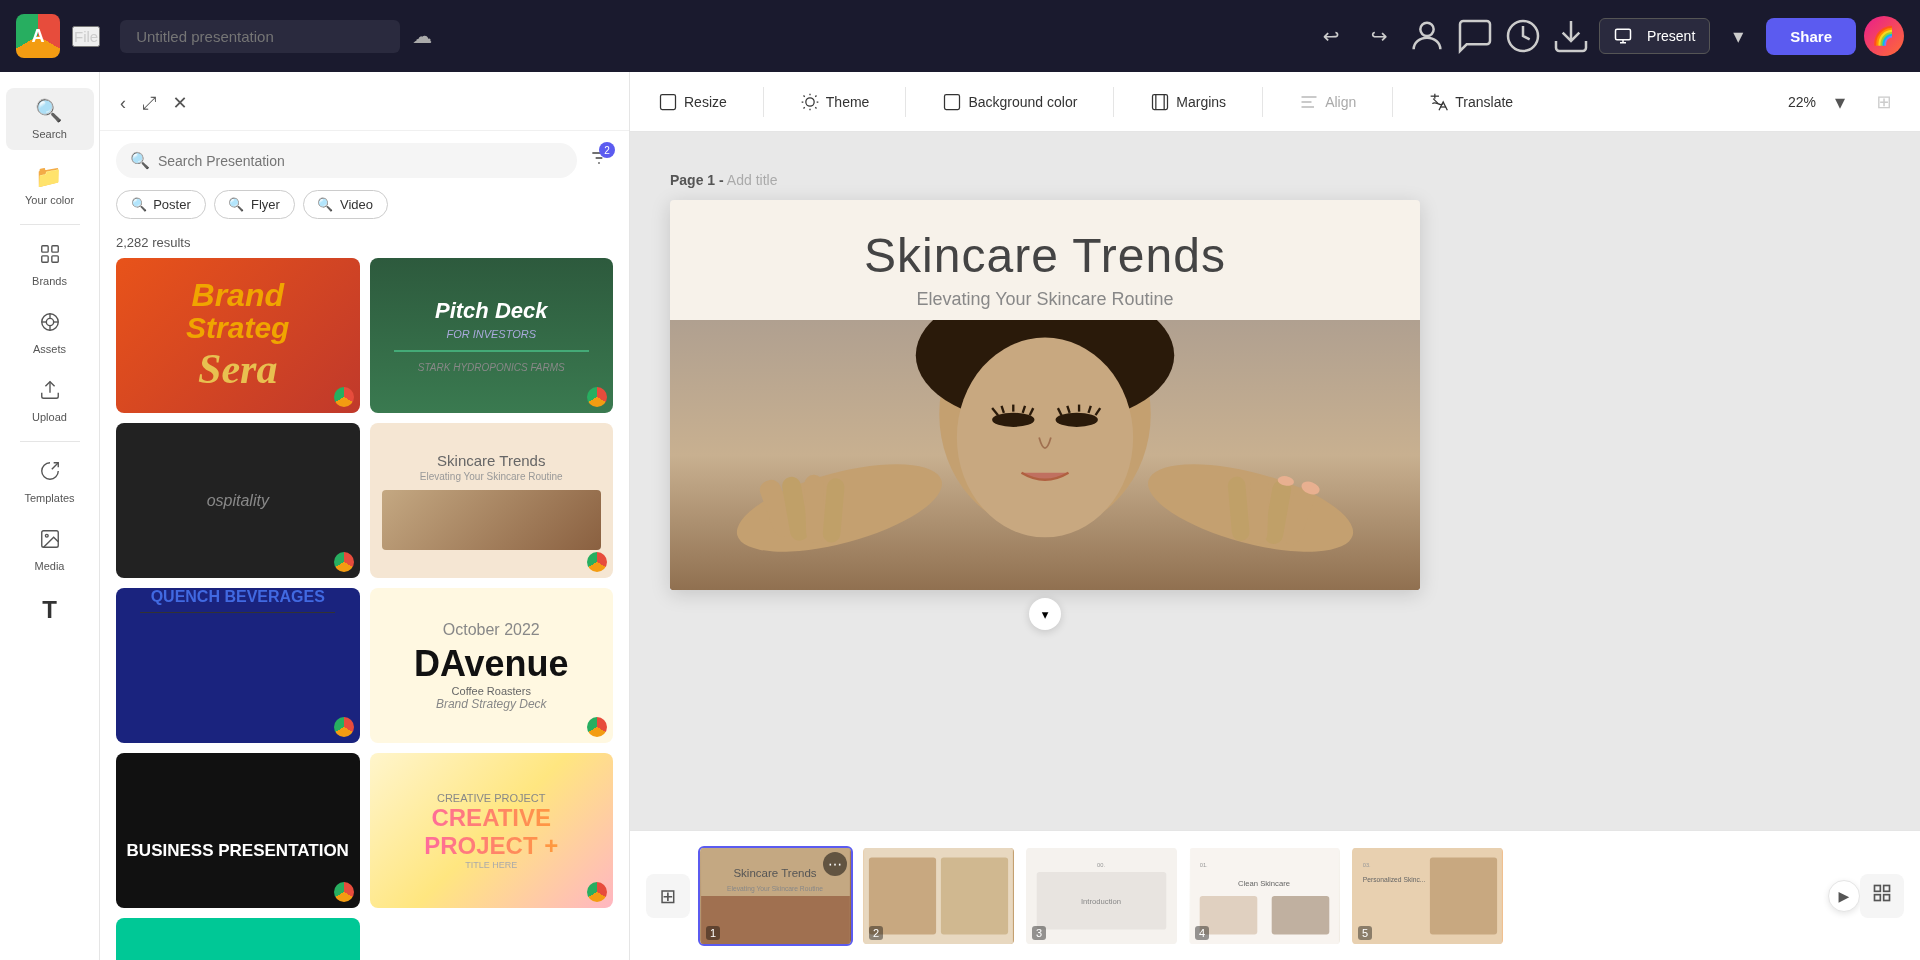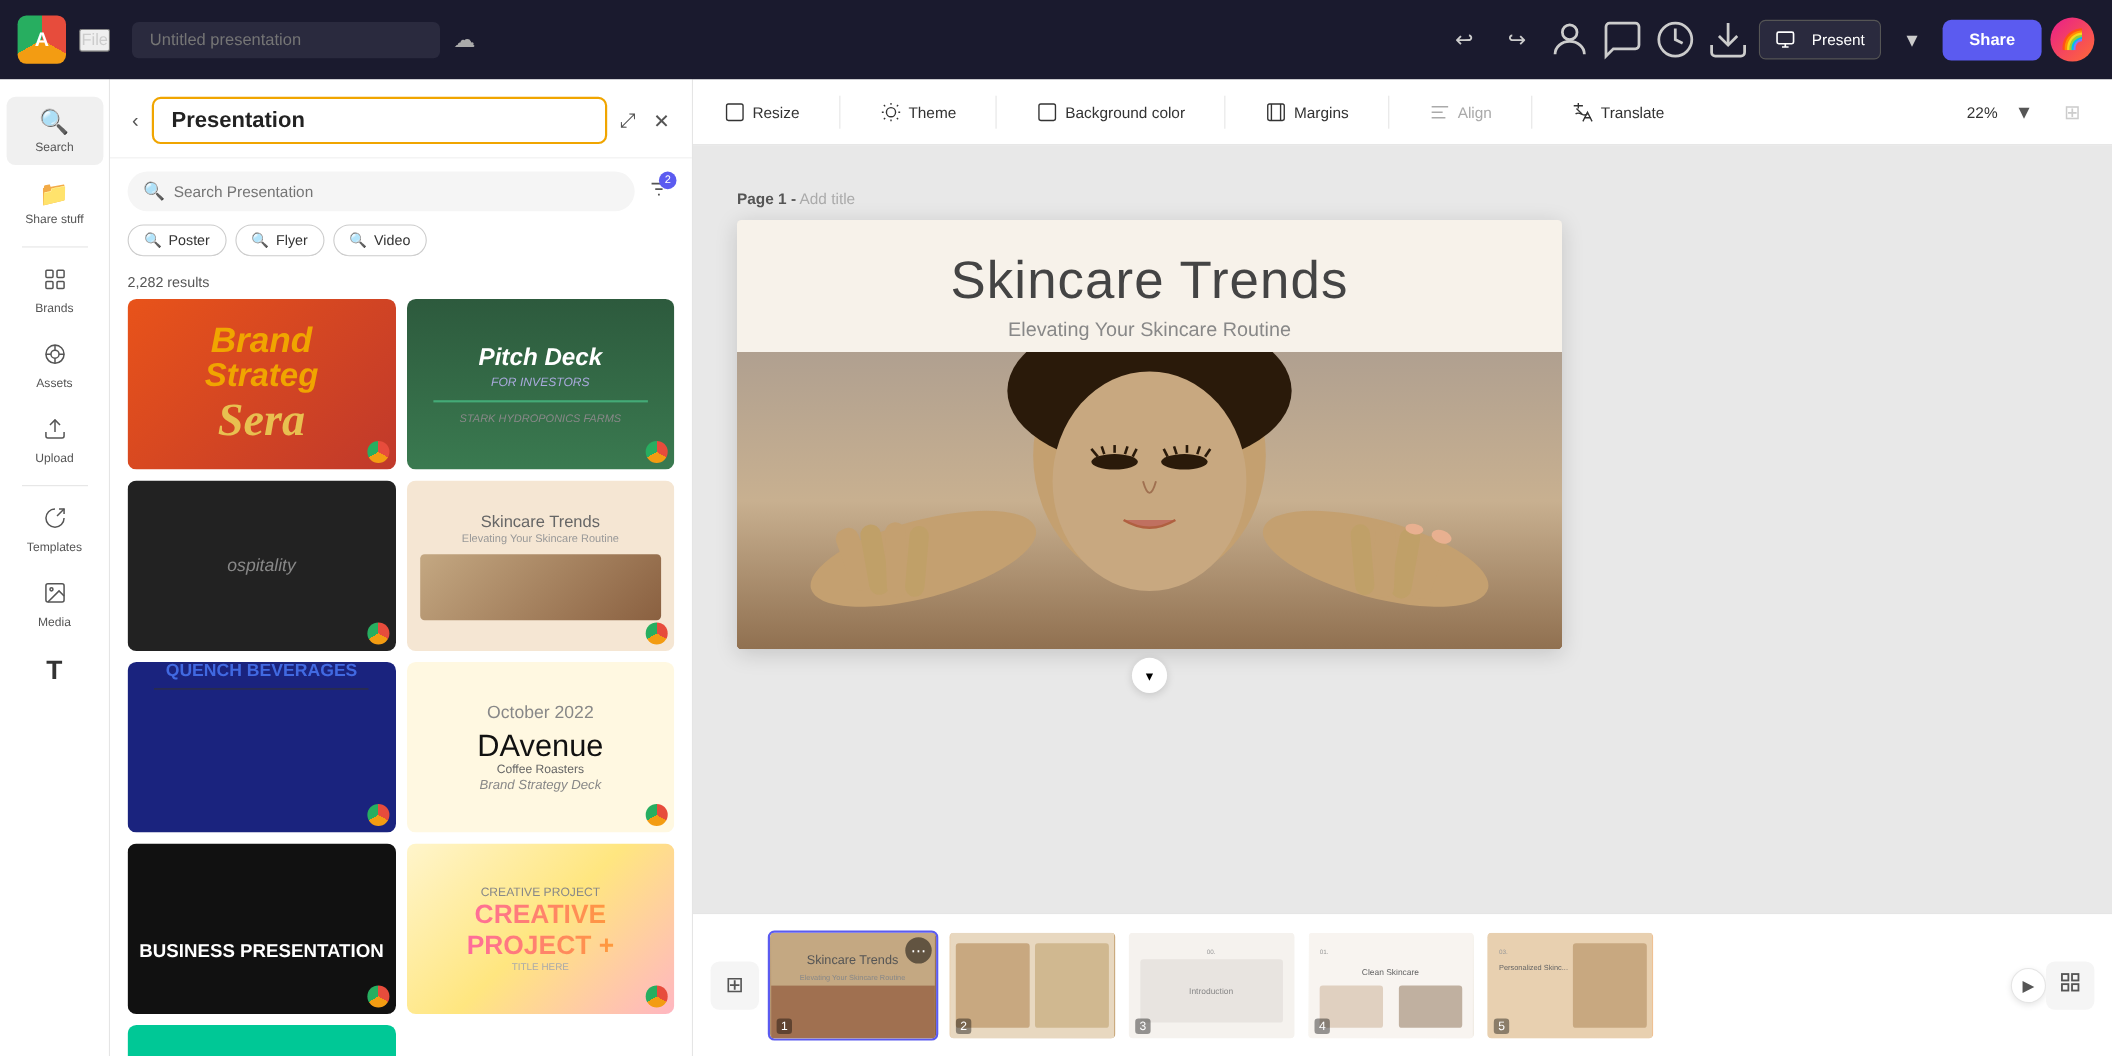--- a/index.html
+++ b/index.html
@@ -457,21 +457,21 @@
 
 <div class="main-layout">
 
   <div class="sidebar-icons">
     <div class="sidebar-item active">
       <span class="sidebar-icon">🔍</span>
       <span>Search</span>
     </div>
     <div class="sidebar-item">
       <span class="sidebar-icon">📁</span>
-      <span>Share stuff</span>
+      <span>Your color</span>
     </div>
     <div class="sidebar-divider"></div>
     <div class="sidebar-item">
       <span class="sidebar-icon">
         <svg width="22" height="22" viewBox="0 0 24 24" fill="none" stroke="currentColor" stroke-width="1.5">
             <rect x="3" y="3" width="7" height="7" rx="1"></rect>
             <rect x="14" y="3" width="7" height="7" rx="1"></rect>
             <rect x="3" y="14" width="7" height="7" rx="1"></rect>
             <rect x="14" y="14" width="7" height="7" rx="1"></rect>
           </svg>
@@ -523,21 +523,20 @@
       <span>Media</span>
     </div>
     <div class="sidebar-item">
       <span class="sidebar-icon" style="font-size:24px;font-weight:700;color:#333;">T</span>
     </div>
   </div>
 
   <div class="panel">
     <div class="panel-header">
       <button class="panel-back-btn">‹</button>
-      <div class="panel-title-box">Presentation</div>
       <button class="panel-expand-btn">⤢</button>
       <button class="panel-close-btn">✕</button>
     </div>
     <div class="panel-search-row">
       <div class="panel-search-wrap">
         <span>🔍</span>
         <input type="text" placeholder="Search Presentation" style="">
       </div>
       <button class="filter-btn">
         <svg width="20" height="20" viewBox="0 0 24 24" fill="none" stroke="currentColor" stroke-width="2">
@@ -612,21 +611,21 @@
           <div style="width:80%;height:1px;background:#333;margin:6px auto;"></div>
         </div>
         <div class="card-overlay"></div>
         <div class="card-brand-icon"></div>
       </div>
 
       <div class="template-card">
         <div class="card-avenue card-img">
           <div style="text-align:center;">
             <div style="font-size:16px;color:#888;margin-bottom:4px;">October 2022</div>
-            <div style="font-size:28px;font-weight:400;color:#111;">DAvenue</div>
+            <div style="font-size:36px;font-weight:700;color:#111;">DAvenue</div>
             <div style="font-size:11px;color:#666;">Coffee Roasters</div>
             <div style="font-size:12px;color:#888;font-style:italic;">Brand Strategy Deck</div>
           </div>
         </div>
         <div class="card-overlay"></div>
         <div class="card-brand-icon"></div>
       </div>
 
       <div class="template-card">
         <div class="card-business card-img">

